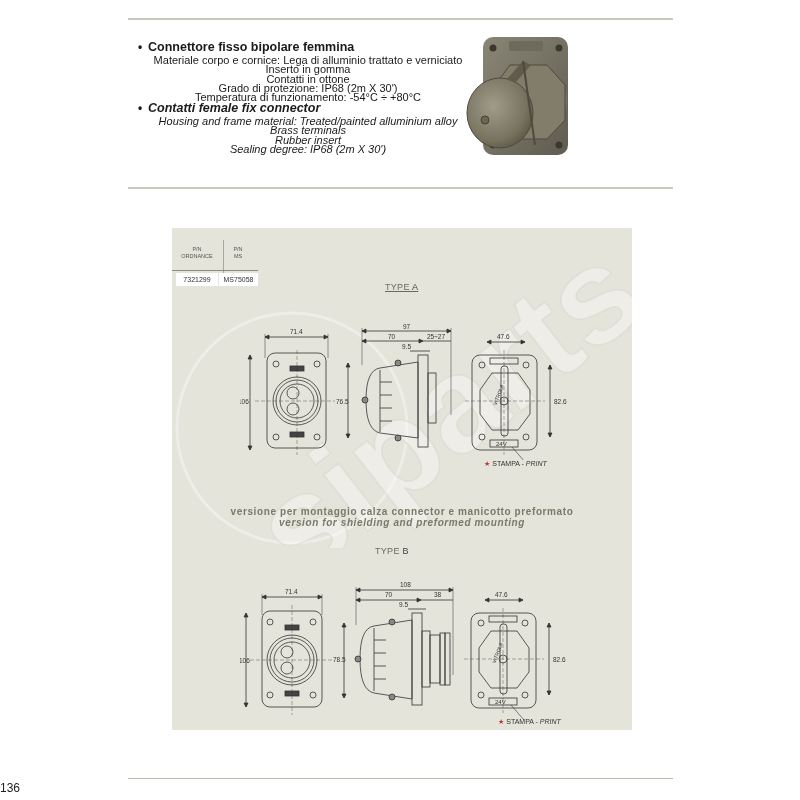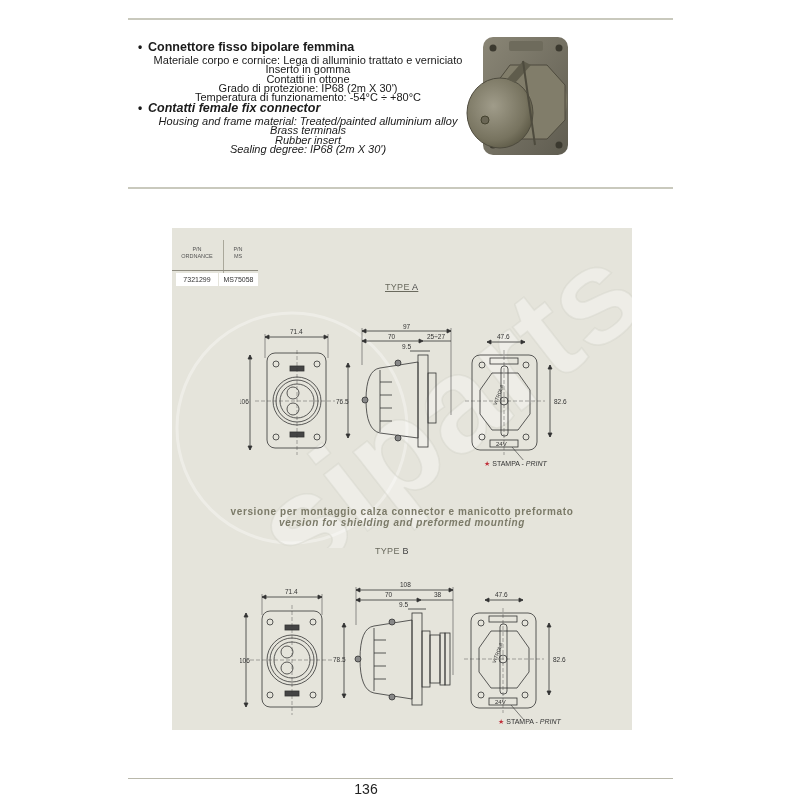--- a/index.html
+++ b/index.html
@@ -13,21 +13,21 @@
   .spec.en .head { font-style:italic; }
   .spec.en .lines { font-style:italic; }
   .panel { position:absolute; left:172px; top:228px; width:460px; height:502px; background:#e5e4db; }
   .pin-h { position:absolute; text-align:center; line-height:7px; }
   .pin-v { position:absolute; background:#fff; font-size:7px; color:#333; text-align:center; line-height:13px; height:13px; }
   .type-label { position:absolute; font-size:9px; color:#6a6a5e; letter-spacing:0.3px; }
   .type-label b { font-weight:normal; color:#444; }
   .note { position:absolute; left:172px; width:460px; text-align:center; font-weight:bold; font-size:10px; color:#7b7a68; letter-spacing:0.6px; }
   .stampa { position:absolute; font-size:7px; color:#333; }
   .stampa .star { color:#c0303a; }
-  .page-num { position:absolute; left:0; width:732px; text-align:center; top:781px; font-size:14px; color:#222; }
+  .page-num { position:absolute; left:0; width:732px; top:781px; font-size:12px; color:#222; }
   svg text { font-family:"Liberation Sans", sans-serif; }
 </style>
 </head>
 <body>
 
 <div class="rule" style="left:128px; top:18px; width:545px;"></div>
 
 <div class="spec" style="top:40px;">
   <div class="head">
     <span class="bullet">•</span>

